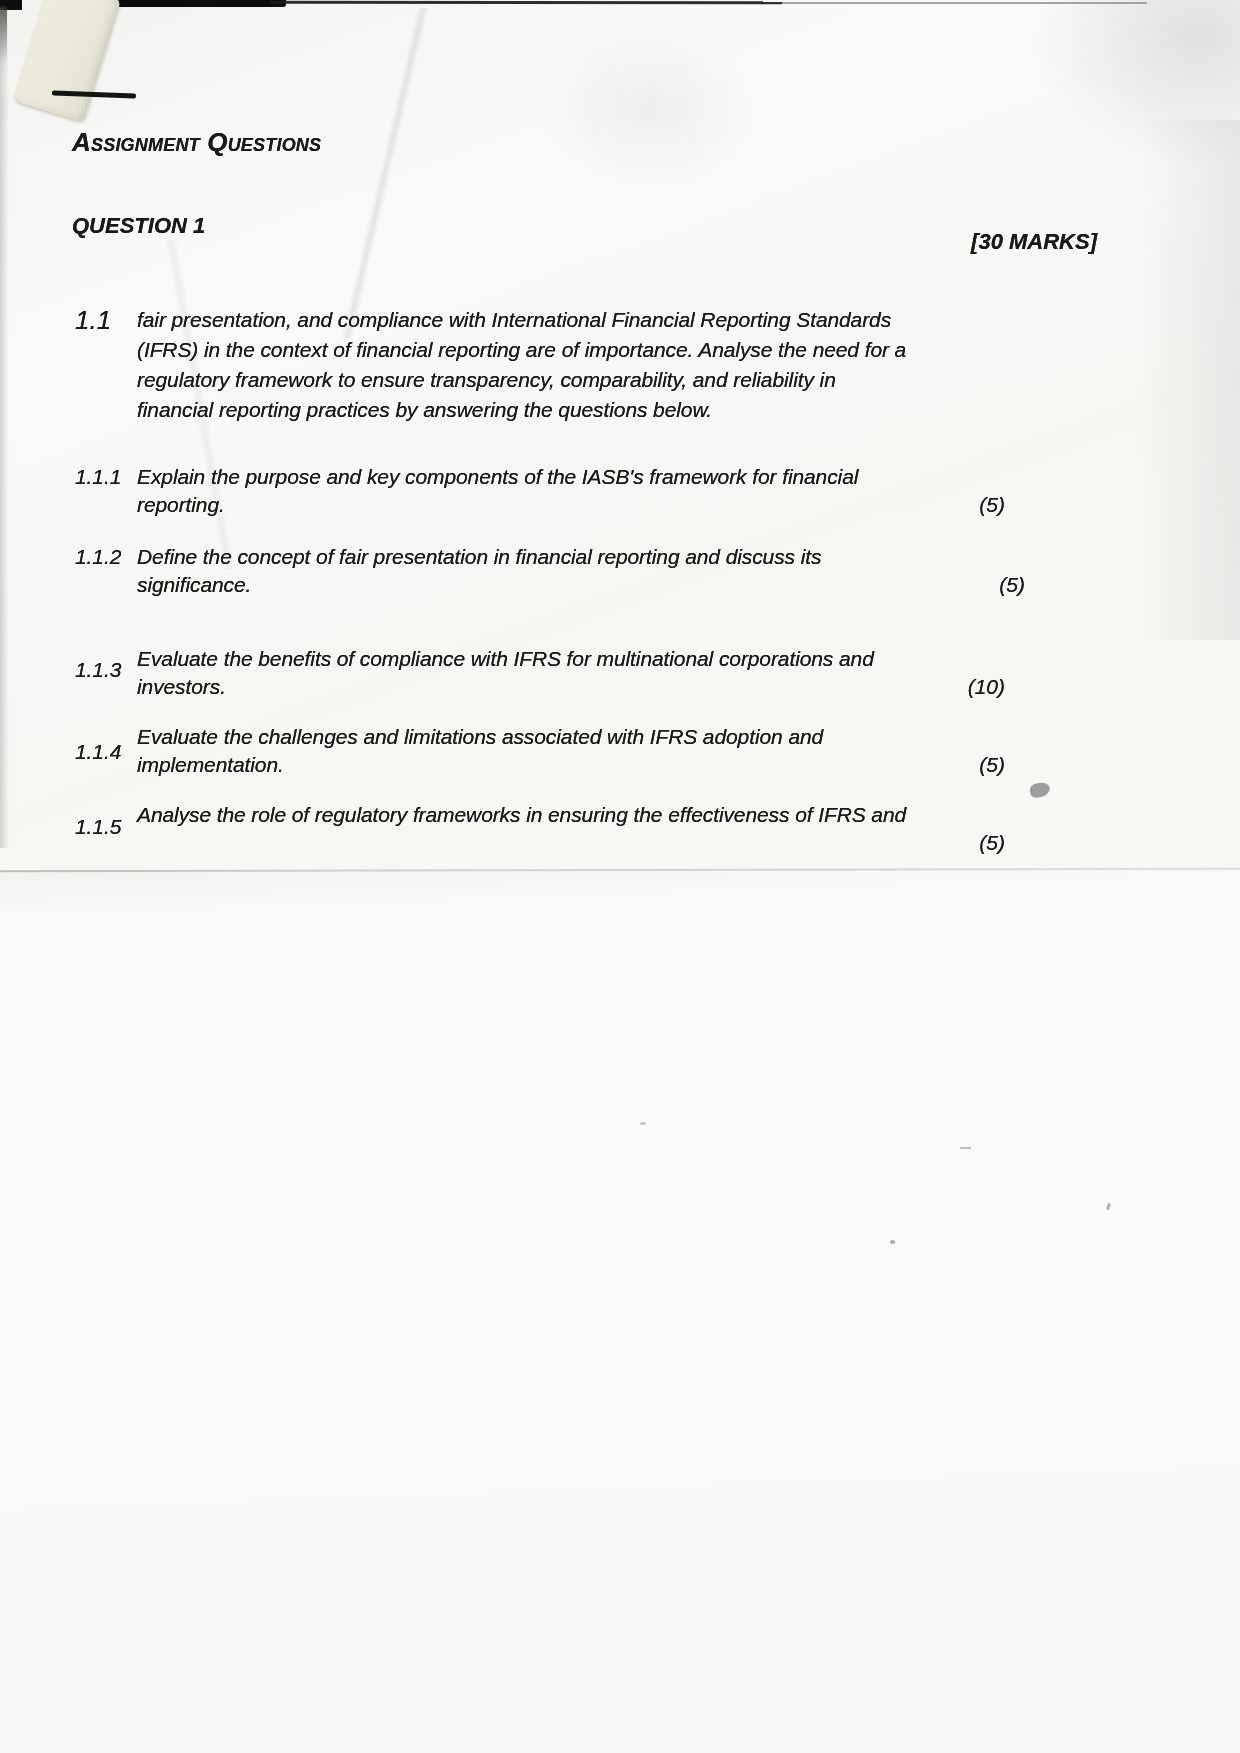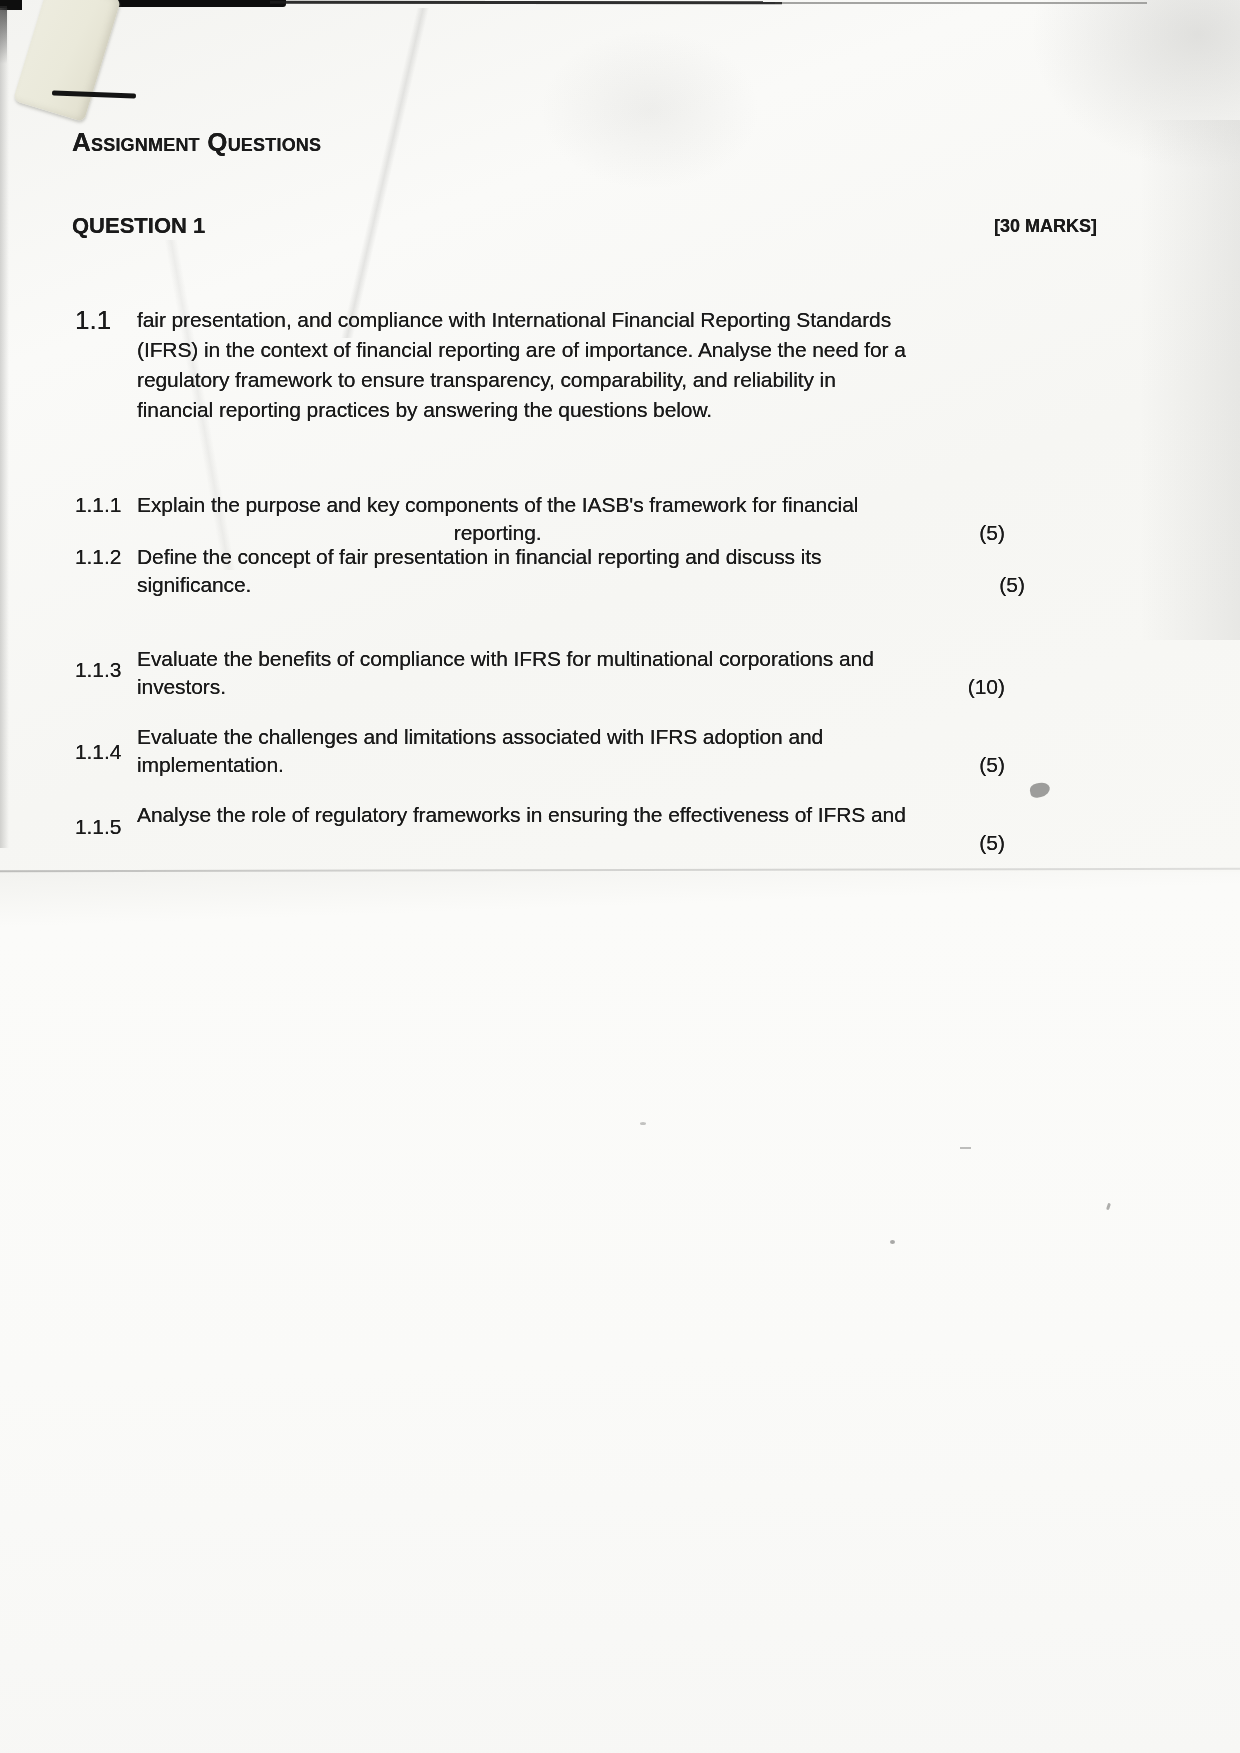--- a/index.html
+++ b/index.html
@@ -46,37 +46,37 @@
   .crease-1 { position: absolute; left: 320px; top: 8px; width: 130px; height: 330px; background: linear-gradient(103deg, rgba(0,0,0,0) 47%, rgba(140,140,138,.20) 50%, rgba(0,0,0,0) 53%); }
   .crease-2 { position: absolute; left: 540px; top: 30px; width: 220px; height: 160px; background: radial-gradient(ellipse at 50% 50%, rgba(185,185,182,.18), rgba(185,185,182,0) 70%); }
   .crease-3 { position: absolute; left: 120px; top: 240px; width: 160px; height: 330px; background: linear-gradient(80deg, rgba(0,0,0,0) 47%, rgba(160,160,158,.14) 50%, rgba(0,0,0,0) 53%); }
   .smudge { position: absolute; left: 1030px; top: 783px; width: 20px; height: 14px; background: #8d8d8b; border-radius: 45% 55% 60% 40%; transform: rotate(-12deg); opacity: .85; }
   .speck-a { position: absolute; left: 890px; top: 1240px; width: 5px; height: 4px; background: #a8a8a6; border-radius: 50%; }
   .speck-b { position: absolute; left: 960px; top: 1147px; width: 11px; height: 2px; background: #bdbdbb; }
   .speck-c { position: absolute; left: 1107px; top: 1203px; width: 3px; height: 7px; background: #aeaeac; transform: rotate(18deg); border-radius: 2px; }
   .speck-d { position: absolute; left: 640px; top: 1122px; width: 6px; height: 3px; background: #c2c2c0; border-radius: 50%; }
 
   
-  .ink { color: #1a1a1a; text-shadow: 0 0 .45px currentColor; }
+  .ink { color: #1a1a1a; text-shadow: 0 0 .45px currentColor; font-style: italic; }
   .doc-header {
     position: absolute; left: 72px; top: 127px;
     font-size: 26px; font-weight: bold; font-variant: small-caps;
     letter-spacing: .2px; line-height: 30px;
   }
   .q-title { position: absolute; left: 72px; top: 212px; font-size: 22px; font-weight: bold; line-height: 28px; }
-  .total-marks { position: absolute; right: 143px; top: 212px; font-size: 18px; font-weight: bold; line-height: 28px; }
+  .total-marks { position: absolute; right: 143px; top: 228px; font-size: 22px; font-weight: bold; line-height: 28px; }
 
   .intro { position: absolute; left: 0; top: 305px; width: 1240px; }
   .intro-label { position: absolute; left: 75px; top: 0; font-size: 26px; line-height: 30px; }
   .intro-lines { position: absolute; left: 137px; top: 0; }
   .intro-lines .tline { font-size: 21px; line-height: 30px; white-space: nowrap; letter-spacing: -0.1px; }
 
   .q-list { position: absolute; left: 0; top: 0; width: 1240px; }
   .q-row { position: absolute; left: 0; width: 1240px; height: 63px; }
-  .q-row.q1 { top: 491px; text-align: center; }
+  .q-row.q1 { top: 463px; }
   .q-row.q2 { top: 543px; padding-left: 20px; }
   .q-row.q3 { top: 645px; }
   .q-row.q4 { top: 723px; }
   .q-row.q5 { top: 801px; }
   .q-label { position: absolute; left: 75px; top: 0; font-size: 21px; line-height: 28px; letter-spacing: -0.1px; }
   .q-row.q3 .q-label { top: 11px; text-align: center; }
   .q-row.q4 .q-label { top: 15px; }
   .q-row.q5 .q-label { top: 12px; }
   .q-lines { position: absolute; left: 137px; top: 0; }
   .q-lines .tline { font-size: 21px; line-height: 28px; white-space: nowrap; letter-spacing: -0.1px; }

